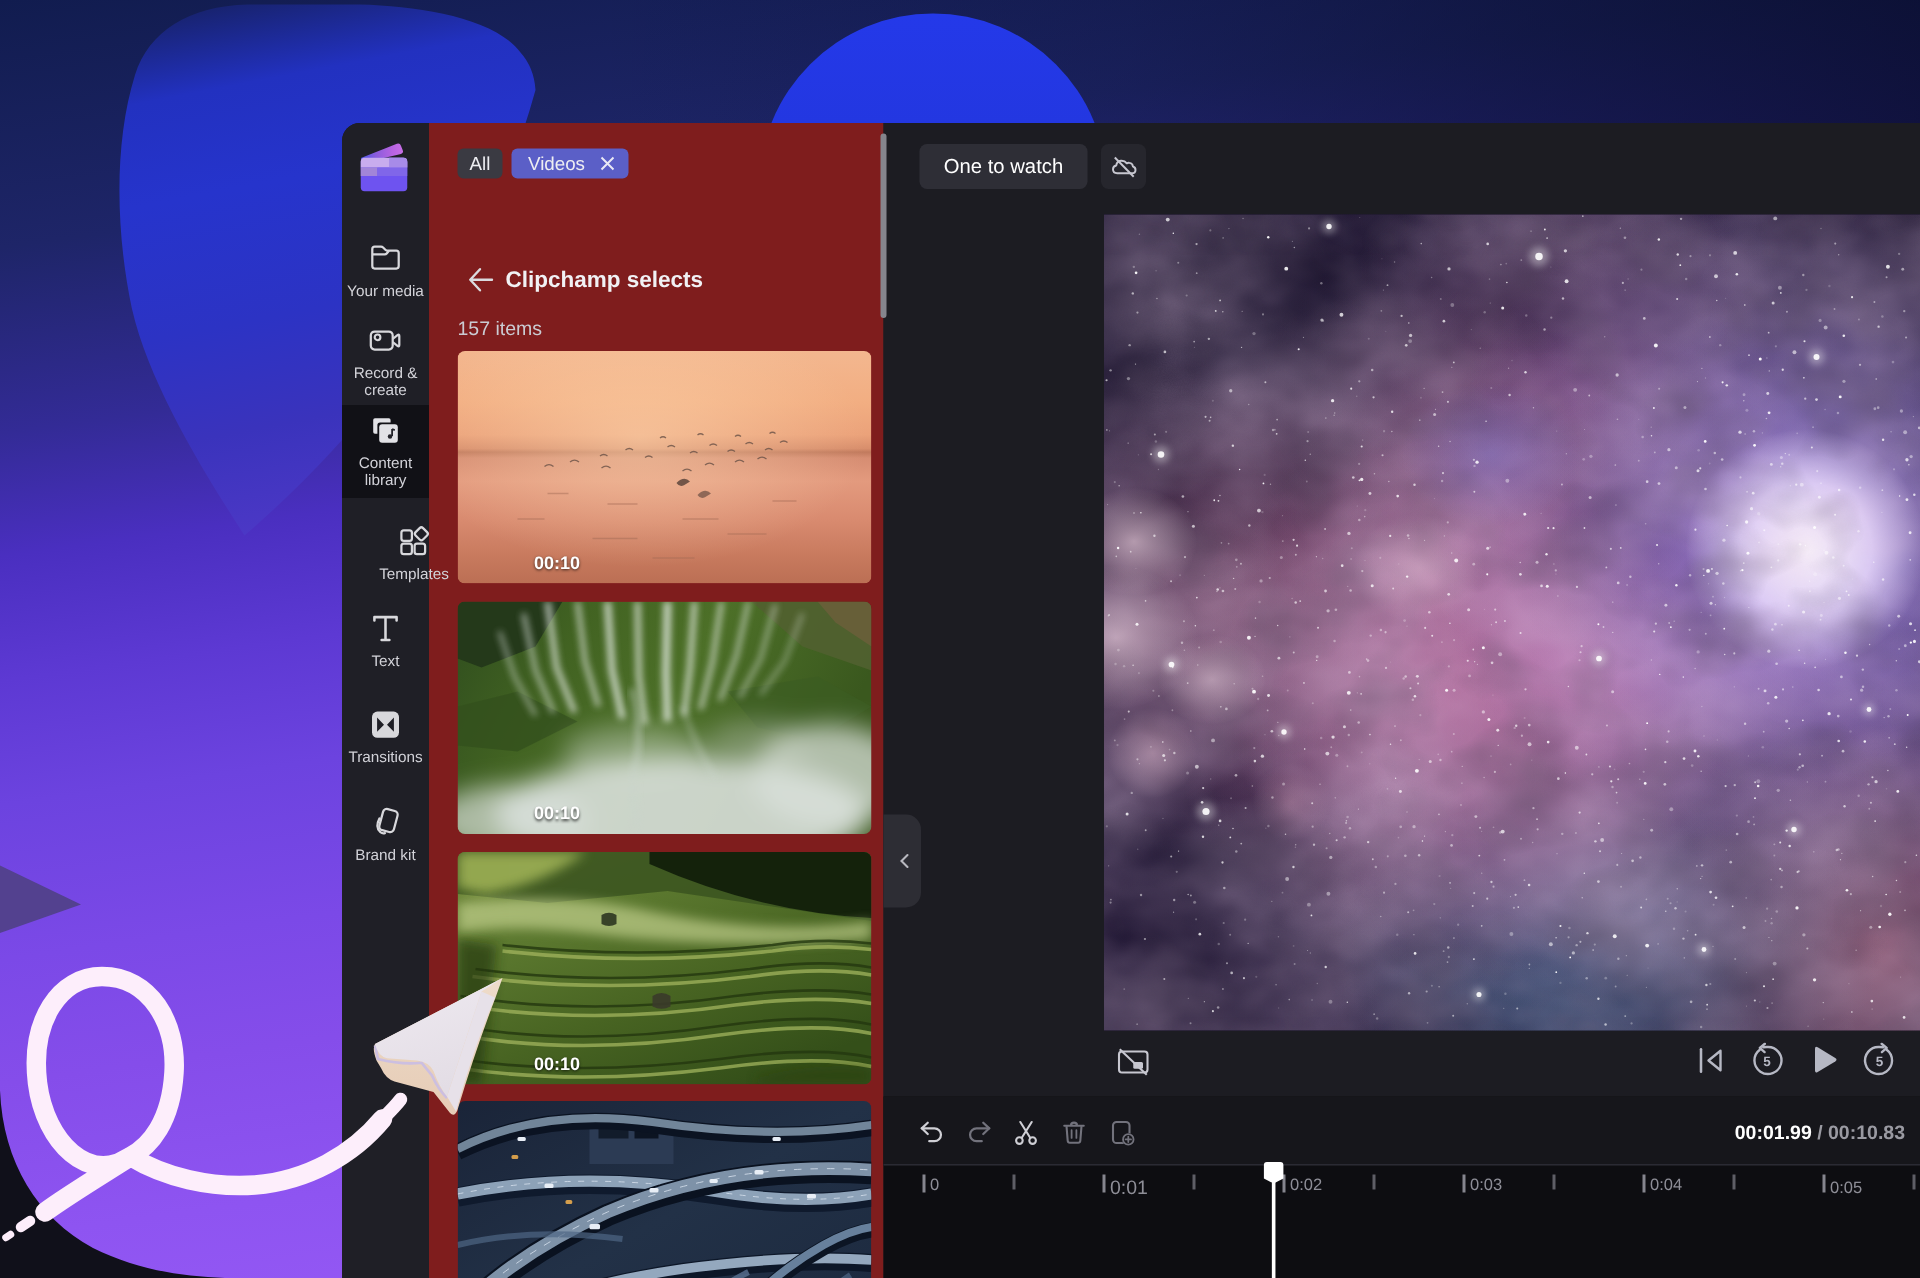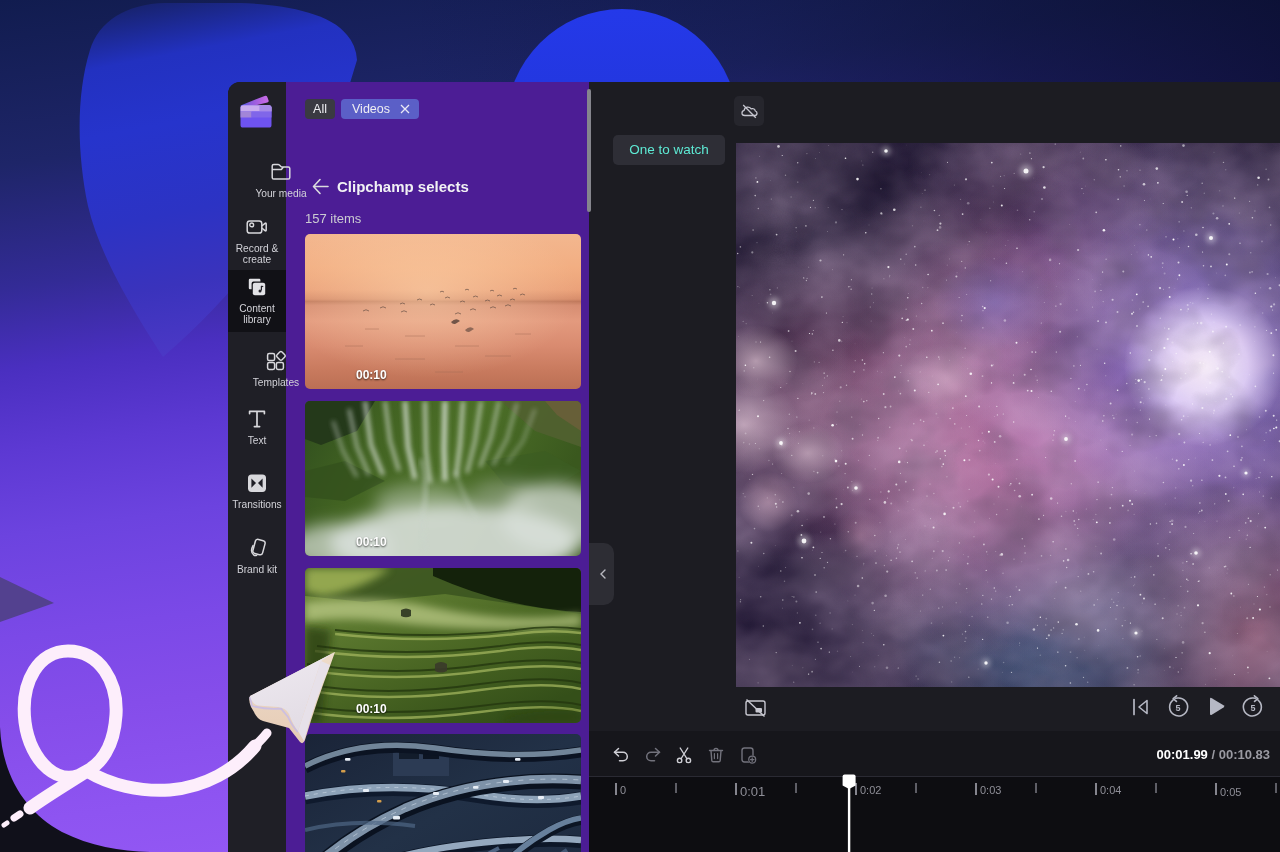--- a/index.html
+++ b/index.html
@@ -12,35 +12,35 @@
   
   .editor { position:absolute; left:228px; top:82px; width:1052px; height:770px;
     background:#1c1c22; border-top-left-radius:12px; overflow:hidden; }
 
   
   .sidebar { position:absolute; left:0; top:0; width:58px; height:770px; background:#1f1f26; }
   .navitem { position:absolute; left:0; width:58px; text-align:center; color:#d2d2d8; font-size:10.2px; line-height:11.5px; }
   .navsel { position:absolute; left:0; width:58px; height:62px; background:#111116; }
 
   
-  .panel { position:absolute; left:58px; top:0; width:303px; height:770px; background:#4c1d95; }
+  .panel { position:absolute; left:58px; top:0; width:303px; height:770px; background:#7f1d1d; }
   .chip { position:absolute; height:20px; border-radius:4px; color:#eeeef2; font-size:12.5px; line-height:20px; text-align:center; }
   .search { position:absolute; left:19px; top:51px; width:275px; height:30px; border:1px solid #4b4b54; border-radius:4px; }
   .search span { position:absolute; left:31px; top:6.5px; color:#9fa0ab; font-size:14px; }
   .ptitle { position:absolute; left:51px; top:96px; color:#f1f1f4; font-size:15px; font-weight:bold; }
   .pcount { position:absolute; left:19px; top:129px; color:#cbcbd2; font-size:13px; }
   .thumb { position:absolute; left:19px; width:276px; height:155px; border-radius:5px; overflow:hidden; }
   .tlabel { position:absolute; left:8px; bottom:7px; color:#fff; font-size:12px; font-weight:bold; text-shadow:0 1px 2px rgba(0,0,0,.7);padding-left:43px; }
   .scrollbar { position:absolute; z-index:6; left:359px; top:7px; width:4px; height:123px; background:#85858d; border-radius:2px; }
   .collapse { position:absolute; z-index:6; left:361px; top:461px; width:25px; height:62px; background:#2d2d34; border-radius:0 10px 10px 0; }
 
   
   .preview { position:absolute; left:361px; top:0; width:691px; height:649px; background:#1c1c22; }
   .btn-otw { position:absolute; left:24px; top:14px; width:112px; height:30px; background:#2e2e36; border-radius:5px;
-    color:#5eead4; font-size:13.5px; text-align:center; line-height:30px;margin-top:39px; }
+    color:#ffffff; font-size:13.5px; text-align:center; line-height:30px; }
   .btn-cloud { position:absolute; left:145px; top:14px; width:30px; height:30px; background:#26262d; border-radius:5px; }
   .video { position:absolute; left:147px; top:61px; width:544px; height:544px; overflow:hidden;
     background:
       radial-gradient(circle 80px at 86% 41%, rgba(255,255,255,0.98), rgba(232,219,255,0.85) 55%, rgba(200,180,255,0) 100%),
       radial-gradient(circle 165px at 85% 40%, rgba(172,146,248,0.68), rgba(172,146,248,0) 100%),
       radial-gradient(circle 100px at 66% 38%, rgba(30,22,54,0.38), rgba(30,22,54,0) 100%),
       radial-gradient(circle 230px at 82% 38%, rgba(122,100,220,0.38), rgba(122,100,220,0) 100%),
       radial-gradient(circle 230px at 57% 55%, rgba(212,134,186,0.72), rgba(212,134,186,0) 100%),
       radial-gradient(circle 185px at 42% 60%, rgba(196,120,166,0.6), rgba(196,120,166,0) 100%),
       radial-gradient(circle 165px at 13% 48%, rgba(162,102,132,0.52), rgba(162,102,132,0) 100%),
@@ -318,21 +318,21 @@
         </defs>
         <path d="M1.6,11.4 L25.6,1.9 Q27.6,1.2 28.3,3.1 L29.5,6.2 Q30.2,8.0 28.3,8.6 L2.6,14.6 Z" fill="url(#flapg)"></path>
         <g>
           <path d="M1.5,13.8 Q1.5,11.2 4.1,11.2 L29.9,11.2 Q32.5,11.2 32.5,13.8 L32.5,30.9 Q32.5,33.5 29.9,33.5 L4.1,33.5 Q1.5,33.5 1.5,30.9 Z" fill="#6e53f0"></path>
           <path d="M1.5,13.8 Q1.5,11.2 4.1,11.2 L29.9,11.2 Q32.5,11.2 32.5,13.8 L32.5,17.6 L1.5,17.6 Z" fill="#c8acee"></path>
           <path d="M20.4,11.2 L29.9,11.2 Q32.5,11.2 32.5,13.8 L32.5,17.6 L20.4,17.6 Z" fill="#a78be8"></path>
           <path d="M1.5,17.6 L12.6,17.6 L12.6,23.4 L1.5,23.4 Z" fill="#a285d8"></path>
           <path d="M12.6,17.6 L32.5,17.6 L32.5,23.4 L12.6,23.4 Z" fill="#8066e9"></path>
         </g>
       </svg>
-      <div class="navitem" style="top:78px;margin-left:24px;">
+      <div class="navitem" style="top:78px;">
         <svg width="24" height="24" viewBox="0 0 24 24" style="margin-bottom:1px">
             <path d="M3.2,6 Q3.2,4.4 4.8,4.4 L9,4.4 Q9.8,4.4 10.4,5 L11.9,6.5 Q12.4,7 13,7 L19.2,7 Q20.8,7 20.8,8.6 L20.8,17.4 Q20.8,19 19.2,19 L4.8,19 Q3.2,19 3.2,17.4 Z M3.2,9.6 L11.5,9.6 Q12.3,9.6 12.8,9 L14.2,7.3" fill="none" stroke="#d8d8dc" stroke-width="1.5" stroke-linejoin="round"></path>
           </svg>
         <div>Your media</div>
       </div>
       <div class="navitem" style="top:133px;">
         <svg width="24" height="24" viewBox="0 0 24 24" style="margin-bottom:1px">
             <rect x="2.2" y="6" width="14.6" height="12" rx="2.6" fill="none" stroke="#d8d8dc" stroke-width="1.5"></rect>
             <path d="M16.8,11 L20,8.4 Q21.2,7.5 21.2,9 L21.2,15 Q21.2,16.5 20,15.6 L16.8,13" fill="none" stroke="#d8d8dc" stroke-width="1.5" stroke-linejoin="round"></path>
             <circle cx="6.7" cy="9.9" r="1.9" fill="none" stroke="#d8d8dc" stroke-width="1.4"></circle>

